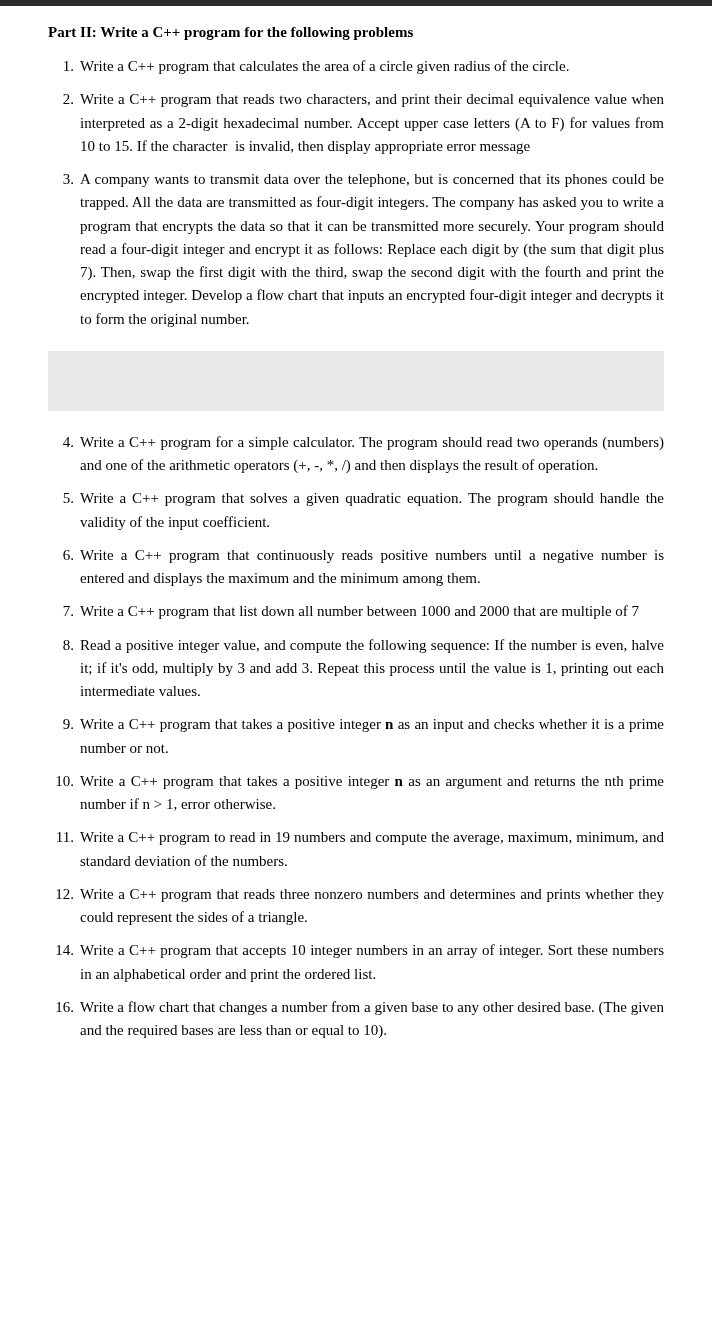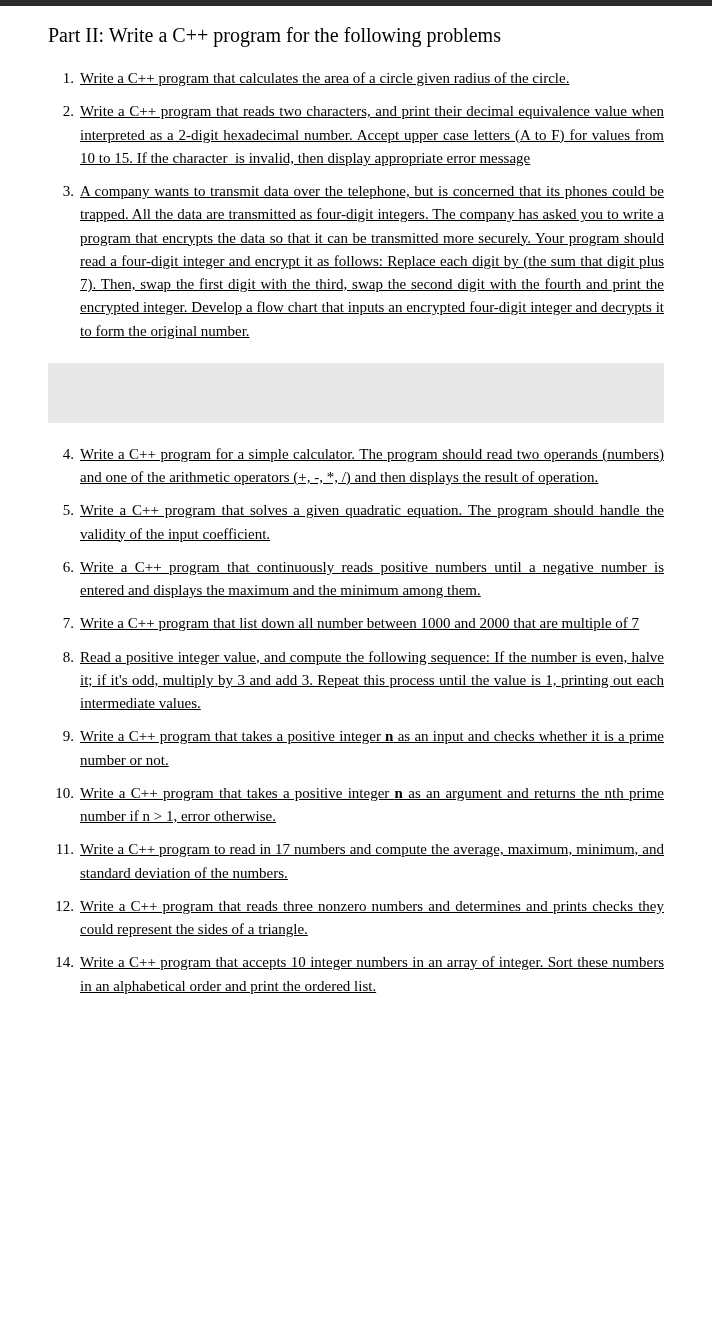--- a/index.html
+++ b/index.html
@@ -21,23 +21,23 @@
       height: 6px;
       background-color: #2c2c2c;
       width: 100%;
     }
 
     .page-content {
       padding: 18px 48px 40px 48px;
     }
 
     .section-title {
-      font-weight: normal;
-      font-size: 20px;
-      margin-bottom: 20px;
+      font-weight: bold;
+      font-size: 15px;
+      margin-bottom: 14px;
     }
 
     ol {
       list-style: none;
       counter-reset: problem-counter;
       padding: 0;
       margin: 0;
     }
 
     ol li {
@@ -50,21 +50,20 @@
       min-width: 32px;
       font-weight: normal;
       text-align: right;
       padding-right: 6px;
       flex-shrink: 0;
     }
 
     ol li .text {
       flex: 1;
       text-align: justify;
-      text-decoration: underline;
     }
 
     .divider {
       height: 60px;
       background-color: #e8e8e8;
       margin: 20px 0;
       width: 100%;
     }
   </style>
 </head>
@@ -128,30 +127,34 @@
       <span class="text">Write a C++ program that takes a positive integer <strong>n</strong> as an input and checks whether it is a prime number or not.</span>
     </li>
 
     <li>
       <span class="num">10.</span>
       <span class="text">Write a C++ program that takes a positive integer <strong>n</strong> as an argument and returns the nth prime number if n &gt; 1, error otherwise.</span>
     </li>
 
     <li>
       <span class="num">11.</span>
-      <span class="text">Write a C++ program to read in 17 numbers and compute the average, maximum, minimum, and standard deviation of the numbers.</span>
+      <span class="text">Write a C++ program to read in 19 numbers and compute the average, maximum, minimum, and standard deviation of the numbers.</span>
     </li>
 
     <li>
       <span class="num">12.</span>
-      <span class="text">Write a C++ program that reads three nonzero numbers and determines and prints checks they could represent the sides of a triangle.</span>
+      <span class="text">Write a C++ program that reads three nonzero numbers and determines and prints whether they could represent the sides of a triangle.</span>
     </li>
 
 
     <li>
       <span class="num">14.</span>
       <span class="text">Write a C++ program that accepts 10 integer numbers in an array of integer. Sort these numbers in an alphabetical order and print the ordered list.</span>
     </li>
 
 
+    <li>
+      <span class="num">16.</span>
+      <span class="text">Write a flow chart that changes a number from a given base to any other desired base. (The given and the required bases are less than or equal to 10).</span>
+    </li>
 
   </ol>
 </div>
 
 </body></html>

